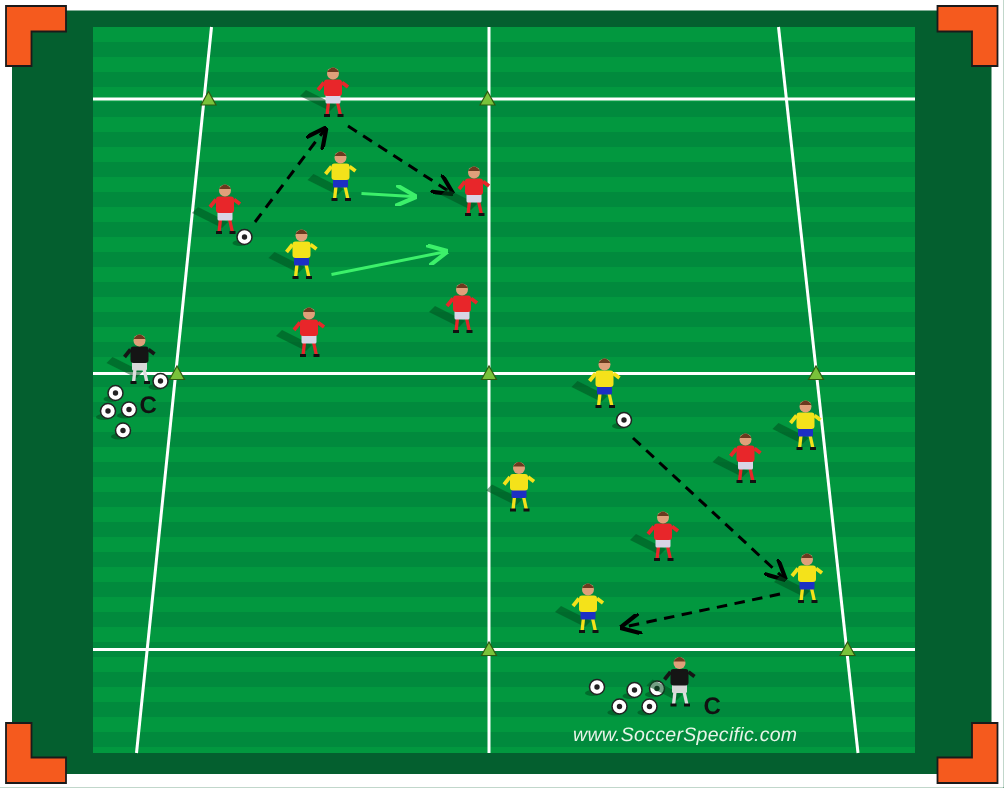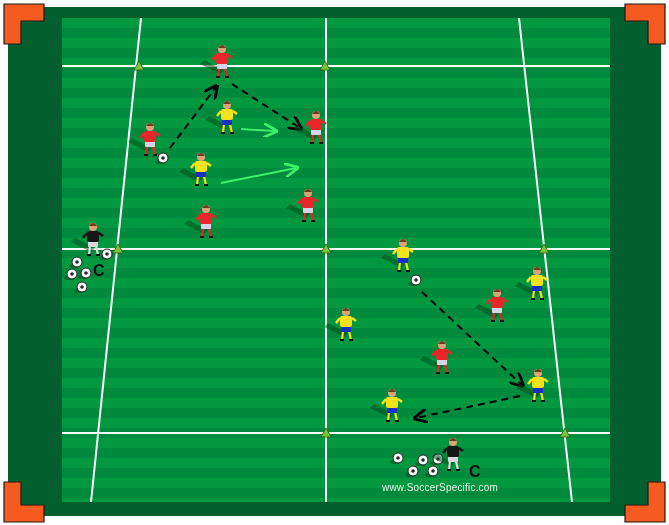--- a/index.html
+++ b/index.html
@@ -1,18 +1,18 @@
 <!DOCTYPE html>
 <html><head>
 <meta charset="utf-8">
 <style>
   html, body { margin:0; padding:0; background:#ffffff; }
   body { width:669px; height:525px; position:relative; overflow:hidden; font-family:"Liberation Sans", sans-serif; }
   #stage { position:absolute; left:0; top:0; width:669px; height:525px; }
-  .watermark { position:absolute; left:382px; top:482px; font-size:10px; color:#e8f5e8; font-family:"Liberation Sans", sans-serif; letter-spacing:0.2px; }
+  .watermark { position:absolute; left:382px; top:482px; font-size:13px; color:#e8f5e8; font-family:"Liberation Sans", sans-serif; letter-spacing:0.2px;font-style:italic; }
   .coach-label { position:absolute; font-weight:bold; font-size:16px; color:#111; font-family:"Liberation Sans", sans-serif; }
 </style>
 </head>
 <body>
 
 <div id="stage">
   <svg id="field-svg" width="669" height="525" viewBox="0 0 669 525" xmlns="http://www.w3.org/2000/svg">
     <defs>
       <pattern id="stripes" x="0" y="18" width="10" height="20" patternUnits="userSpaceOnUse">
         <rect x="0" y="0" width="10" height="10" fill="#02983f"></rect>

